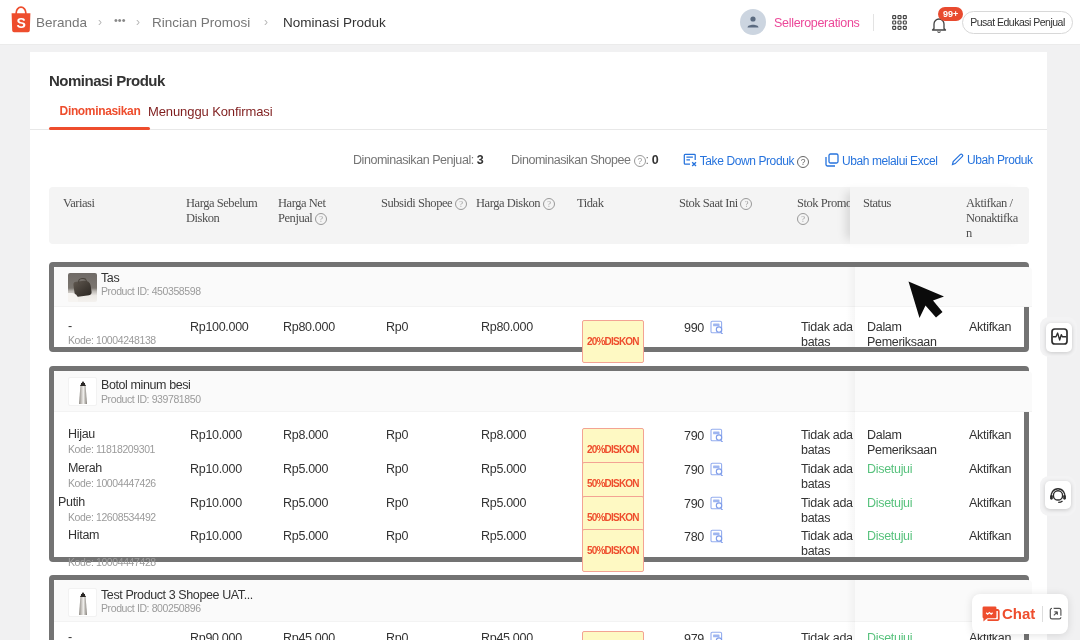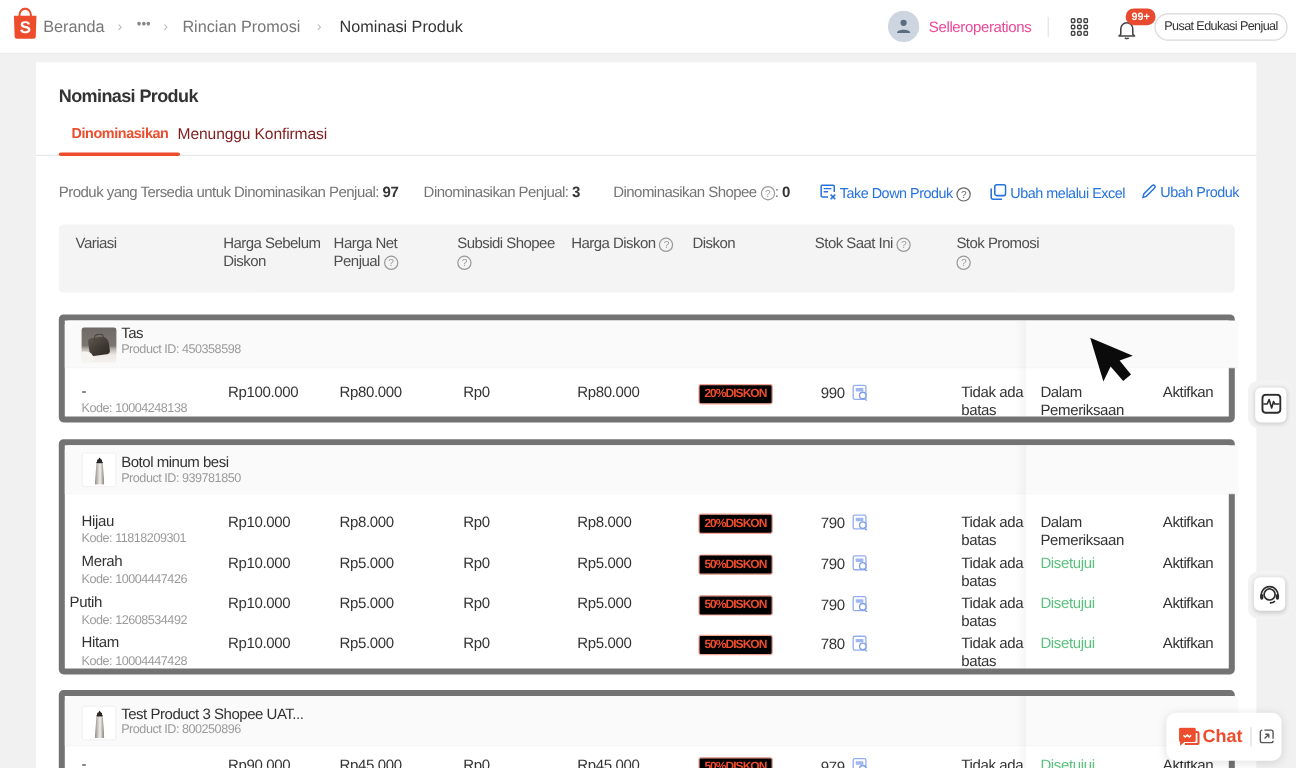--- a/index.html
+++ b/index.html
@@ -16,33 +16,33 @@
 .tab.active { color:#ee4d2d; font-weight:bold; font-size:12px; letter-spacing:-0.35px; }
 .tab.idle { color:#7f1d1d; letter-spacing:-0.1px; }
 #tabline { position:absolute; left:0px; top:77px; width:1017px; height:1px; background:#e8e8e8; }
 #tabbar { position:absolute; left:19px; top:75px; width:101px; height:3px; background:#ee4d2d; border-radius:2px; }
 .stat { position:absolute; top:101px; font-size:12.5px; letter-spacing:-0.45px; color:#757575; white-space:nowrap; }
 .stat b { color:#333; font-weight:bold; }
 .blink { position:absolute; top:101px; font-size:12px; letter-spacing:-0.4px; color:#2673dd; white-space:nowrap; }
 .qc { display:inline-block; width:12px; height:12px; border:1px solid #999; border-radius:50%; font-size:8.5px; line-height:10px; text-align:center; color:#999; vertical-align:0px; }
 
 #thead { position:absolute; left:19px; top:135px; width:980px; height:57px; background:#f4f4f4; border-radius:4px; }
-.hcell { position:absolute; top:9px; font-size:12.5px; letter-spacing:-0.45px; color:#4f4f4f; line-height:15px; }
+.hcell { position:absolute; top:9px; font-size:12.5px; letter-spacing:-0.45px; color:#4f4f4f; line-height:15px;font-family:Liberation Serif, serif; }
 #sticky { position:absolute; left:801px; top:0px; width:179px; height:57px; background:#f4f4f4; border-radius:0 4px 4px 0; box-shadow:-9px 0 9px -5px rgba(0,0,0,0.12); }
 
 .group { position:absolute; left:19px; width:980px; background:#fff; border:5px solid #737373; border-radius:4px; }
 .gstrip { position:absolute; left:0; top:0; width:978px; height:40px; background:#fafafa; border-radius:4px 4px 0 0; border-bottom:1px solid #f3f3f3; }
 .thumb { position:absolute; left:14px; top:6px; width:29px; height:29px; border-radius:2px; overflow:hidden; }
 .gtitle { position:absolute; left:47px; top:7px; font-size:12.5px; letter-spacing:-0.4px; color:#333; white-space:nowrap; }
 .gpid { position:absolute; left:47px; top:21px; font-size:10.5px; letter-spacing:-0.4px; color:#9b9b9b; white-space:nowrap; }
 .cell { position:absolute; font-size:12.5px; letter-spacing:-0.3px; color:#333; white-space:nowrap; }
 .kode { position:absolute; font-size:10.5px; letter-spacing:-0.4px; color:#9b9b9b; white-space:nowrap; }
 .wrapc { white-space:normal; line-height:14.5px; }
 .green { color:#58c27d; }
-.badge { position:absolute; font-size:10px; font-weight:bold; letter-spacing:-0.8px; color:#ee4d2d; border:1px solid #f3a393; border-radius:2px; padding:2px 4px; line-height:11px; background:#000000; }
+.badge { position:absolute; font-size:10px; font-weight:bold; letter-spacing:-0.8px; color:#ee4d2d; border:1px solid #f3a393; border-radius:2px; padding:15px 4px; line-height:11px; background:#fef9c3; }
 .shadowline { position:absolute; left:792px; top:0; width:9px; height:100%; background:linear-gradient(to left, rgba(0,0,0,0.035), rgba(0,0,0,0)); }
 svg { display:block; }
 .stocknum svg { display:inline-block; vertical-align:-2px; margin-left:6px; }
 </style>
 </head>
 <body>
 <div id="topbar">
   <svg class="abs" style="left:10px;top:6px" width="22" height="27" viewBox="0 0 22 27">
     <path d="M6.2 9 L6.2 6.8 A4.8 5.6 0 0 1 15.8 6.8 L15.8 9" fill="none" stroke="#ee4d2d" stroke-width="1.7"></path>
     <path d="M1.6 7.2 L20.4 7.2 L19.8 24.6 A1.8 1.8 0 0 1 18 26.3 L4 26.3 A1.8 1.8 0 0 1 2.2 24.6 Z" fill="#ee4d2d"></path>
@@ -84,21 +84,20 @@
   <div class="abs" style="left:962px;top:11px;width:111px;height:23px;border:1px solid #d8d8d8;border-radius:12px;font-size:10.5px;letter-spacing:-0.5px;color:#333;line-height:21px;text-align:center;background:#fff">Pusat Edukasi Penjual</div>
 </div>
 
 <div id="card">
   <div class="title">Nominasi Produk</div>
   <div class="tab active" style="left:28px;width:84px;text-align:center">Dinominasikan</div>
   <div class="tab idle" style="left:118px">Menunggu Konfirmasi</div>
   <div id="tabline"></div>
   <div id="tabbar"></div>
 
-  <span class="stat" style="left:19px">Produk yang Tersedia untuk Dinominasikan Penjual: <b>97</b></span>
   <span class="stat" style="left:323px">Dinominasikan Penjual: <b>3</b></span>
   <span class="stat" style="left:481px">Dinominasikan Shopee <span class="qc">?</span>: <b>0</b></span>
 
   <span class="blink" style="left:653px">
     <svg style="display:inline-block;vertical-align:-2px" width="14" height="14" viewBox="0 0 14 14">
         <path d="M12.2 7 L12.2 2.2 A0.9 0.9 0 0 0 11.3 1.3 L2.2 1.3 A0.9 0.9 0 0 0 1.3 2.2 L1.3 10.2 A0.9 0.9 0 0 0 2.2 11.1 L7 11.1" fill="none" stroke="#2673dd" stroke-width="1.25"></path>
         <path d="M3.4 4.2 L9.9 4.2 M3.4 6.8 L7 6.8" stroke="#2673dd" stroke-width="1.2"></path>
         <path d="M9.2 9.2 L13 13 M13 9.2 L9.2 13" stroke="#2673dd" stroke-width="1.35"></path>
       </svg>
     Take Down Produk <span class="qc" style="border-color:#666;color:#666">?</span></span>
@@ -113,23 +112,27 @@
         <path d="M1.5 11.5 L2.2 8.6 L9.2 1.6 A1.4 1.4 0 0 1 11.2 3.6 L4.2 10.6 L1.5 11.5 Z" fill="none" stroke="#2673dd" stroke-width="1.2"></path>
       </svg>
     Ubah Produk</span>
 
   <div id="thead">
     <span class="hcell" style="left:14px">Variasi</span>
     <span class="hcell" style="left:137px;width:92px">Harga Sebelum Diskon</span>
     <span class="hcell" style="left:229px;width:80px">Harga Net Penjual <span class="qc">?</span></span>
     <span class="hcell" style="left:332px;width:92px">Subsidi Shopee <span class="qc">?</span></span>
     <span class="hcell" style="left:427px;width:110px">Harga Diskon <span class="qc">?</span></span>
-    <span class="hcell" style="left:528px">Diskon</span>
+    <span class="hcell" style="left:528px">Tidak</span>
     <span class="hcell" style="left:630px">Stok Saat Ini <span class="qc">?</span></span>
     <span class="hcell" style="left:748px;white-space:nowrap">Stok Promosi<br><span class="qc">?</span></span>
+    <div id="sticky">
+      <span class="hcell" style="left:13px">Status</span>
+      <span class="hcell" style="left:116px;width:52px;word-break:break-all">Aktifkan / Nonaktifkan</span>
+    </div>
   </div>
 
   <div class="group" style="top:210px;height:90px">
     <div class="gstrip"></div>
     <div class="thumb" style="background:linear-gradient(180deg,#6f6a66 0%,#7b7670 52%,#b9b5b0 62%,#ece9e5 78%,#f4f2ef 100%)">
         <div style="position:absolute;left:6px;top:8px;width:17px;height:15px;background:linear-gradient(150deg,#5e564e,#3f3933 60%,#2e2a25);border-radius:3px 6px 3px 3px;transform:rotate(-8deg)"></div>
         <div style="position:absolute;left:10px;top:5px;width:9px;height:6px;border:1.6px solid #4a443d;border-bottom:none;border-radius:4px 4px 0 0;transform:rotate(-8deg)"></div>
         <div style="position:absolute;left:0;bottom:0;width:10px;height:9px;background:#f6f4f1;border-radius:0 6px 0 0"></div>
       </div>
     <div class="gtitle" style="top:4px">Tas</div>
@@ -208,21 +211,21 @@
           <rect x="1" y="1.2" width="10.6" height="11.6" rx="1.3" fill="#fff" stroke="#94adee" stroke-width="1.1"></rect>
           <rect x="3.1" y="3.4" width="6.4" height="2.9" rx="0.6" fill="#9fb6f0"></rect>
           <path d="M11.2 12.9 L12.6 14" stroke="#7e9cea" stroke-width="1.2"></path>
           <circle cx="9" cy="9.6" r="2.7" fill="#fff" stroke="#7e9cea" stroke-width="1.1"></circle>
         </svg></span>
     <span class="cell wrapc" style="left:747px;top:125px;width:60px">Tidak ada batas</span>
     <span class="cell green" style="left:813px;top:125px">Disetujui</span>
     <span class="cell" style="left:915px;top:125px">Aktifkan</span>
 
     <span class="cell" style="left:14px;top:157px">Hitam</span>
-    <span class="kode" style="left:14px;top:174px">Kode: 10004447428</span>
+    <span class="kode" style="left:14px;top:185px">Kode: 10004447428</span>
     <span class="cell" style="left:136px;top:158px">Rp10.000</span>
     <span class="cell" style="left:229px;top:158px">Rp5.000</span>
     <span class="cell" style="left:332px;top:158px">Rp0</span>
     <span class="cell" style="left:427px;top:158px">Rp5.000</span>
     <span class="badge" style="left:528px;top:158px">50%DISKON</span>
     <span class="cell stocknum" style="left:630px;top:158px">780<svg width="13" height="14" viewBox="0 0 13 14">
           <rect x="1" y="1.2" width="10.6" height="11.6" rx="1.3" fill="#fff" stroke="#94adee" stroke-width="1.1"></rect>
           <rect x="3.1" y="3.4" width="6.4" height="2.9" rx="0.6" fill="#9fb6f0"></rect>
           <path d="M11.2 12.9 L12.6 14" stroke="#7e9cea" stroke-width="1.2"></path>
           <circle cx="9" cy="9.6" r="2.7" fill="#fff" stroke="#7e9cea" stroke-width="1.1"></circle>

